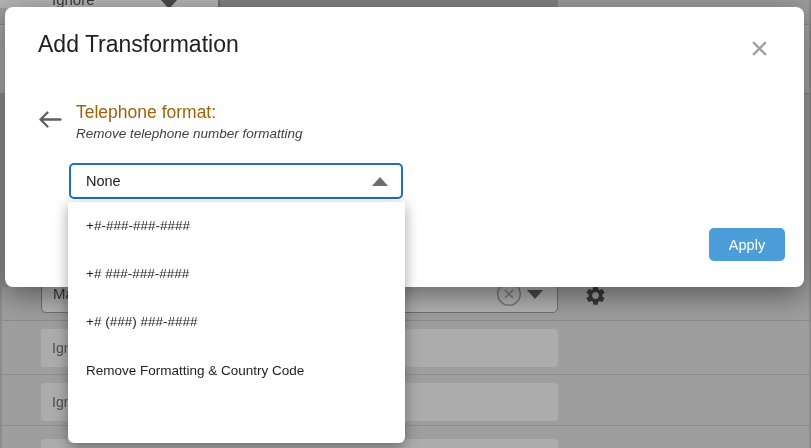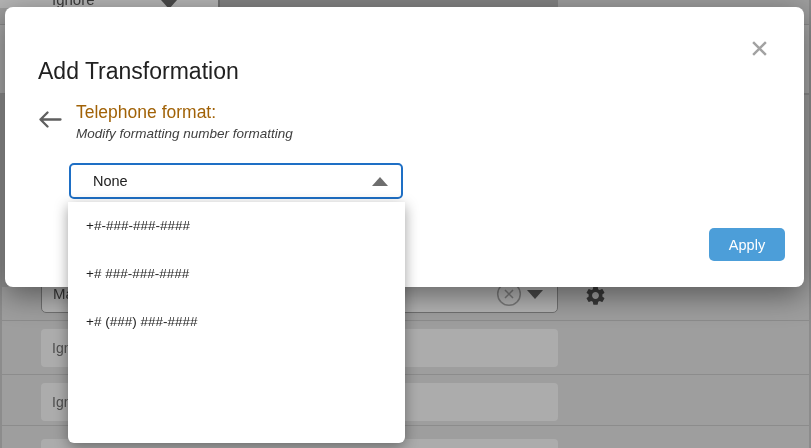--- a/index.html
+++ b/index.html
@@ -29,31 +29,31 @@
   .bg-combo-clear { position:absolute; left:454px; top:4px; width:26px; height:26px; }
   .bg-combo-caret { position:absolute; left:485px; top:13px; }
   .bg-gear { left:584px; top:284px; width:23px; height:23px; }
 
   .bg-rowbox { left:41px; width:517px; height:38px; background:#ACACAC; border-radius:4px; }
   .bg-rowbox span { display:block; padding-left:11px; line-height:38px; font-size:14px; color:#4E4E4E; }
 
   
   #modal { left:5px; top:7px; width:799px; height:280px; background:#fff;
     border-radius:8px; box-shadow:0 8px 30px rgba(0,0,0,0.45); z-index:10; }
-  .modal-title { position:absolute; left:33px; top:22px; font-size:23px; line-height:30px; font-weight:400; color:#212121;margin-top:27px; }
+  .modal-title { position:absolute; left:33px; top:22px; font-size:23px; line-height:30px; font-weight:400; color:#212121; }
   .close-btn { position:absolute; left:738px; top:25px; width:32px; height:32px; cursor:pointer;
     display:flex; align-items:center; justify-content:center; }
   .back-btn { position:absolute; left:28px; top:100px; width:32px; height:24px; cursor:pointer;
     display:flex; align-items:center; justify-content:center; }
   .tf-heading { position:absolute; left:71px; top:95px; font-size:17.5px; font-weight:400; color:#a16207; }
   .tf-subtitle { position:absolute; left:71px; top:119px; font-size:13.5px; font-style:italic; color:#3F3F3F; }
 
   .format-select { position:absolute; left:64px; top:156px; width:334px; height:36px;
     background:#fff; border:2px solid var(--select-border,#1E6FC5); border-radius:5px; cursor:pointer; }
-  .format-select .value { position:absolute; left:15px; top:0; height:32px; line-height:32px; font-size:14.5px; color:#212121;margin-left:7px; }
+  .format-select .value { position:absolute; left:15px; top:0; height:32px; line-height:32px; font-size:14.5px; color:#212121; }
   .caret-up { position:absolute; right:13px; top:12px; width:0; height:0;
     border-left:8px solid transparent; border-right:8px solid transparent; border-bottom:9px solid #6E6E6E; }
 
   .cancel-btn { position:absolute; left:630px; top:224px; padding:7px 12px; font-size:15px; font-weight:500;
     color:#3C4043; cursor:pointer; background:transparent; border:none; }
   .apply-btn { position:absolute; left:704px; top:221px; width:76px; height:33px; border:none; border-radius:5px;
     background:var(--apply-button,#4C9ED9); color:#fff; font-size:14.5px; font-weight:500;
     font-family:"Liberation Sans",sans-serif; cursor:pointer; }
 
   
@@ -121,27 +121,28 @@
     </svg>
   </div>
 
   <div class="back-btn">
     <svg width="25" height="17" viewBox="0 0 25 17">
       <path d="M23.5 8.5 H3.5 M10.5 1.5 L3.5 8.5 L10.5 15.5" fill="none" stroke="#5F5F5F" stroke-width="2.3" stroke-linecap="round" stroke-linejoin="round"></path>
     </svg>
   </div>
 
   <div class="tf-heading">Telephone format:</div>
-  <div class="tf-subtitle">Modify formatting number formatting</div>
+  <div class="tf-subtitle">Remove telephone number formatting</div>
 
   <div class="format-select">
     <span class="value">None</span>
     <span class="caret-up"></span>
   </div>
 
   <button class="apply-btn">Apply</button>
 </div>
 
 <div id="dropdown-panel" class="abs">
   <div class="dd-option">+#-###-###-####</div>
   <div class="dd-option">+# ###-###-####</div>
   <div class="dd-option">+# (###) ###-####</div>
+  <div class="dd-option">Remove Formatting &amp; Country Code</div>
 </div>
 
 </body></html>

